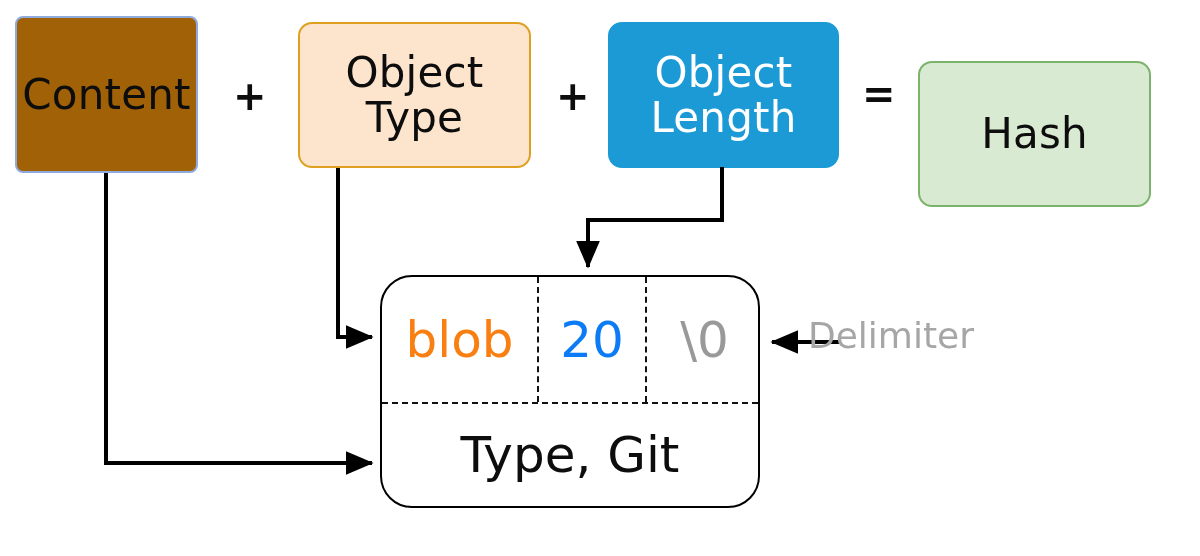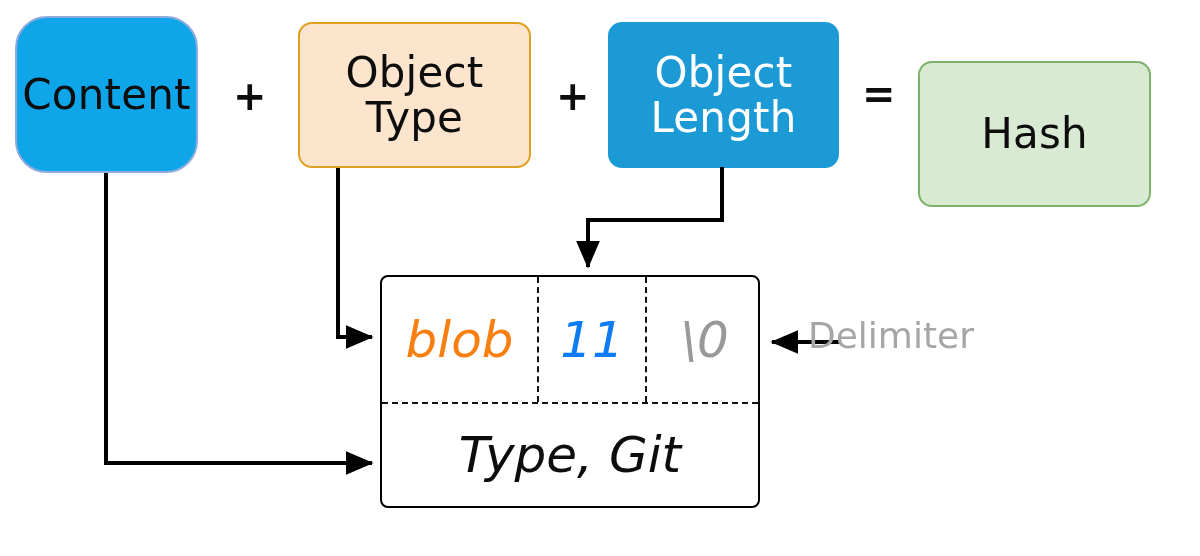--- a/index.html
+++ b/index.html
@@ -23,23 +23,23 @@
     display: flex;
     align-items: center;
     justify-content: center;
     text-align: center;
     line-height: 1.08;
     letter-spacing: 0.2px;
   }
   
   #box-content {
     left: 15px;  top: 16px;  width: 183px;  height: 157px;
-    background: #0ea5e9;
+    background: #a16207;
     border: 2px solid #8faadc;
-    border-radius: 32px;
+    border-radius: 8px;
     font-size: 42px;
     color: #0d0d0d;
   }
   #box-object-type {
     left: 298px; top: 22px; width: 233px; height: 146px;
     background: #fce4cd;
     border: 2px solid #dfa022;
     border-radius: 14px;
     font-size: 42px;
     color: #0d0d0d;
@@ -74,22 +74,21 @@
   #op-plus-2 { left: 556px; top: 76px; width: 32px; }
   #op-equals  { left: 862px; top: 74px; width: 32px; }
 
   
   #object-box {
     position: absolute;
     left: 380px; top: 275px; width: 380px; height: 233px;
     box-sizing: border-box;
     background: #ffffff;
     border: 2.5px solid #000000;
-    border-radius: 8px;
-    font-style: italic;
+    border-radius: 32px;
   }
   .divider-v {
     position: absolute;
     top: 0;
     width: 0;
     height: 125px;
     border-left: 2px dashed #111111;
   }
   #divider-v-1 { left: 155px; }
   #divider-v-2 { left: 263px; }
@@ -182,21 +181,21 @@
     <path d="M 338,168 L 338,337 L 372,337" fill="none" stroke="#000000" stroke-width="4" marker-end="url(#arrowhead)"></path>
 
     <path d="M 722,167 L 722,220 L 588,220 L 588,267" fill="none" stroke="#000000" stroke-width="4" marker-end="url(#arrowhead)"></path>
 
     <path d="M 840,342 L 772,342" fill="none" stroke="#000000" stroke-width="4" marker-end="url(#arrowhead)"></path>
   </svg>
 
   <div id="object-box">
     <div class="header-cell" id="cell-blob">blob</div>
     <div class="divider-v" id="divider-v-1"></div>
-    <div class="header-cell" id="cell-length">11</div>
+    <div class="header-cell" id="cell-length">20</div>
     <div class="divider-v" id="divider-v-2"></div>
     <div class="header-cell" id="cell-null">\0</div>
     <div id="divider-h"></div>
     <div id="cell-body">Type, Git</div>
   </div>
 
   <div id="delimiter-label">Delimiter</div>
 
 </div>
 

